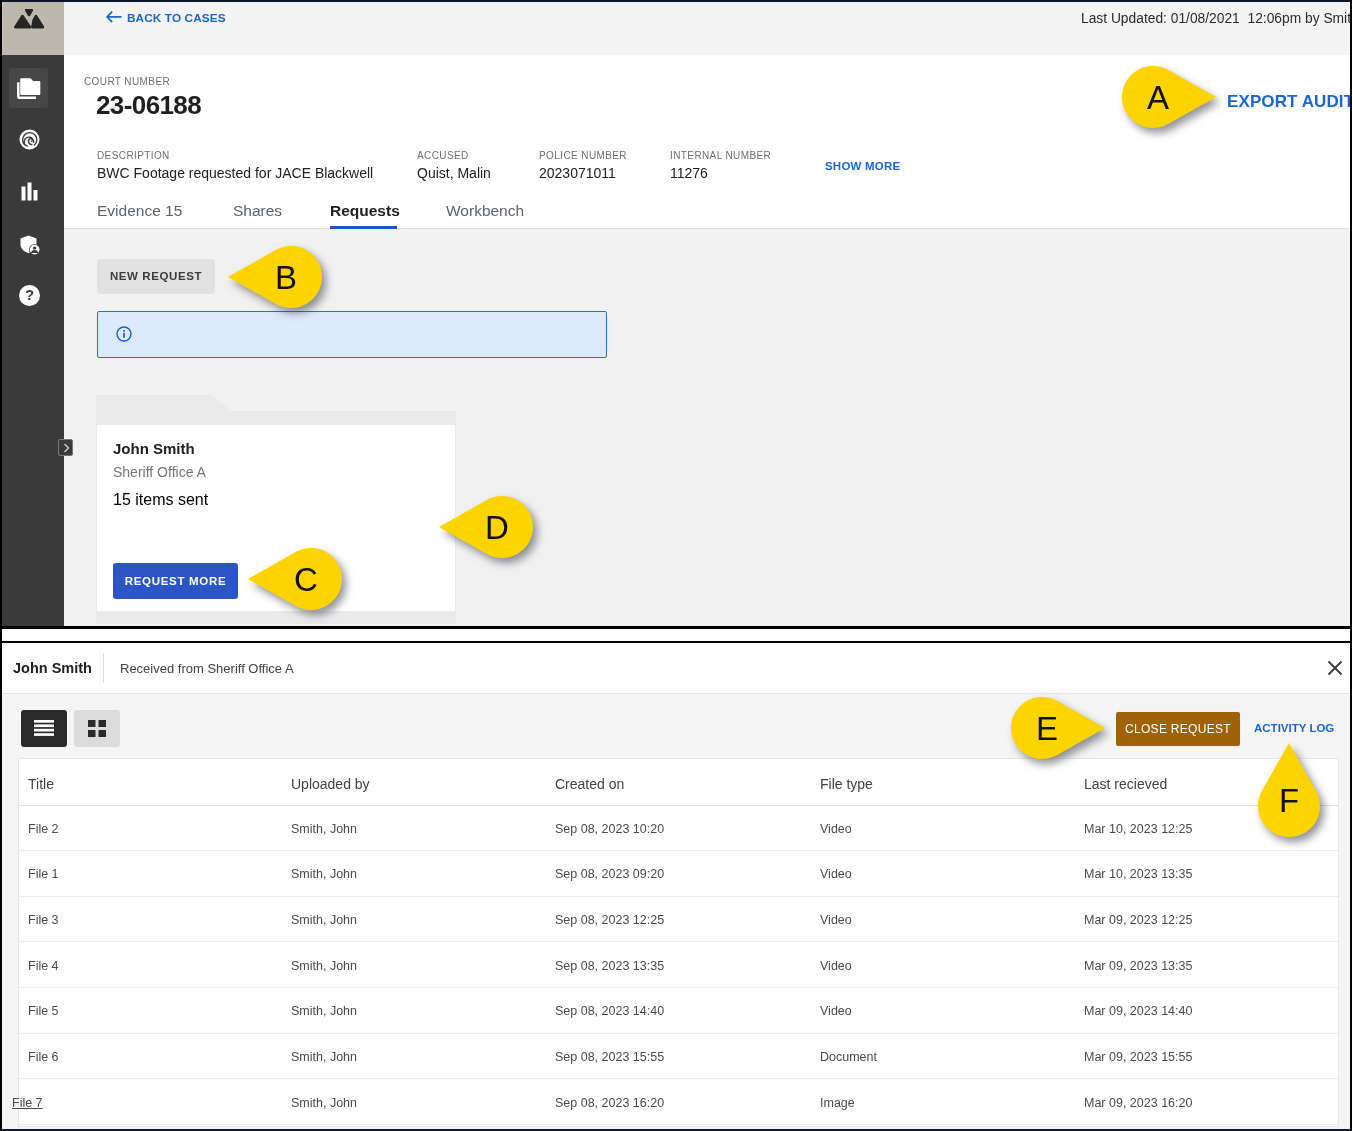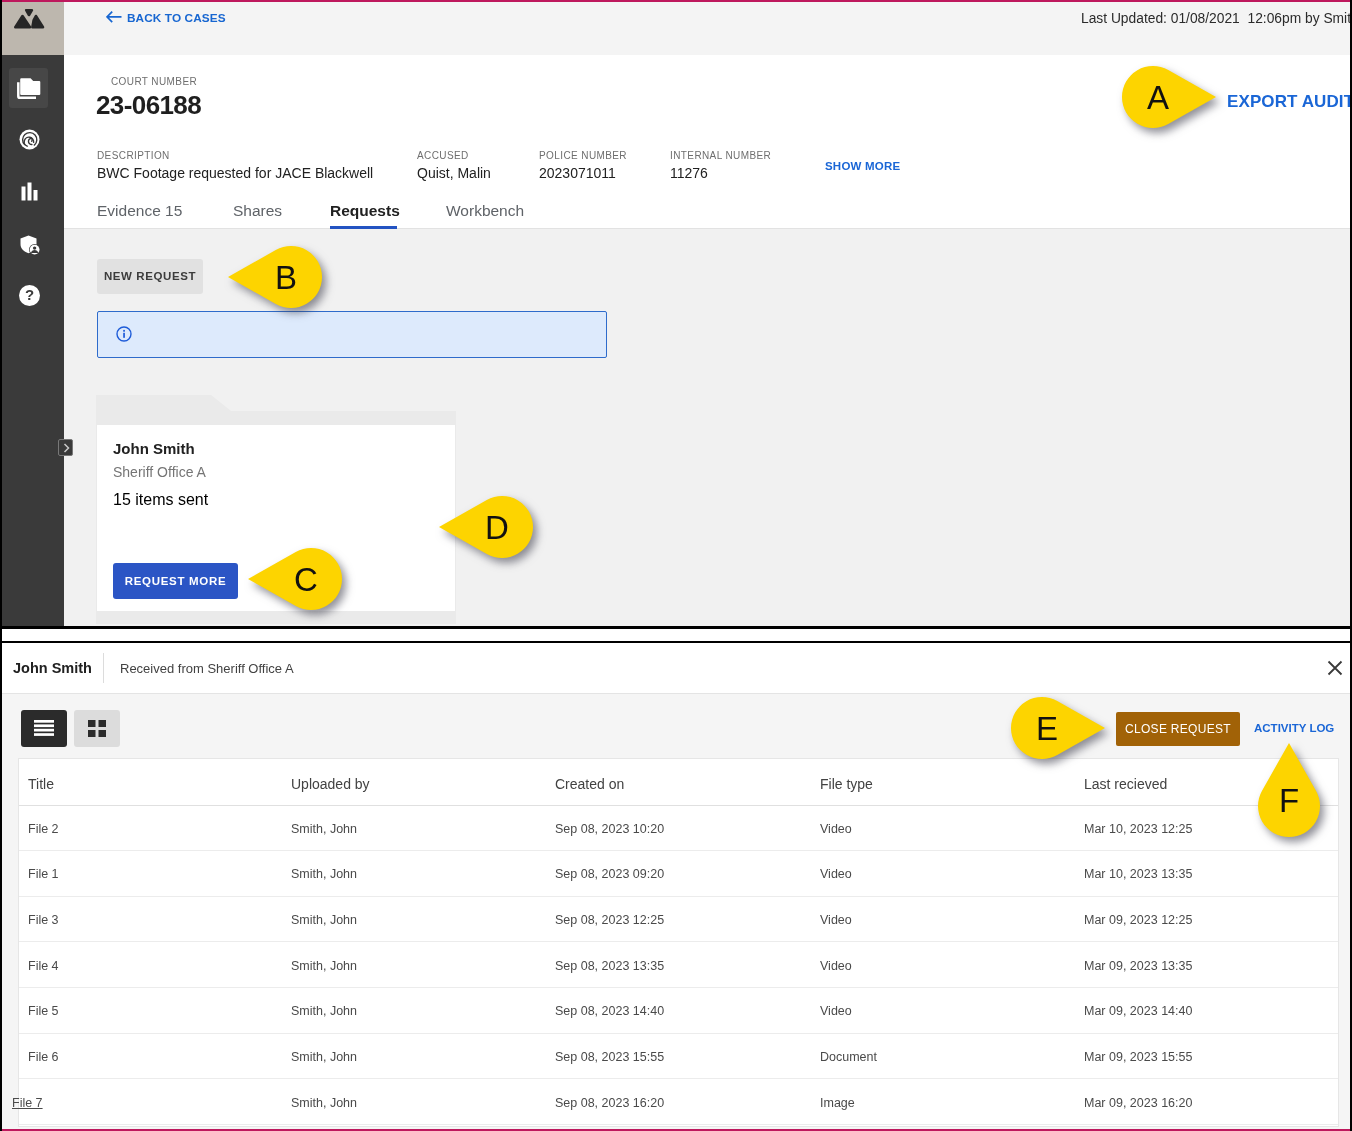--- a/index.html
+++ b/index.html
@@ -1,19 +1,19 @@
 <!DOCTYPE html>
 <html><head>
 <meta charset="utf-8">
 <style>
   html,body{margin:0;padding:0;}
   body{width:1352px;height:1131px;position:relative;background:#fff;
        font-family:"Liberation Sans",sans-serif;overflow:hidden;}
   .abs{position:absolute;box-sizing:border-box;}
-  .shot{position:absolute;box-sizing:border-box;border:2px solid #be185d;background:#fff;}
+  .shot{position:absolute;box-sizing:border-box;border:2px solid #0f172a;background:#fff;}
   #top-shot{left:0;top:0;width:1352px;height:628px;}
   #bot-shot{left:0;top:642px;width:1352px;height:489px;background:#f5f5f5;}
   .lbl{font-size:10px;color:#6e6e6e;letter-spacing:.4px;white-space:nowrap;}
   .val{font-size:14px;color:#212121;white-space:nowrap;}
   .bluelink{color:#1a66d6;font-weight:700;font-size:12px;letter-spacing:.5px;white-space:nowrap;}
   .tab{font-size:15.5px;color:#5f6368;white-space:nowrap;}
   .balloon{position:absolute;filter:drop-shadow(4px 5px 4px rgba(55,55,70,0.55));z-index:50;}
   .cell{position:absolute;white-space:nowrap;font-size:12.5px;color:#4a4a4a;}
   .hcell{position:absolute;white-space:nowrap;font-size:14px;color:#424242;}
 </style>
@@ -26,21 +26,21 @@
   <div class="abs" style="left:64px;top:2px;width:1286px;height:53px;background:#f4f4f4;"></div>
 
   <div class="abs bluelink" style="left:106px;top:11px;color:#1766d1;font-size:11.8px;letter-spacing:.1px;">
     <svg width="16" height="12" viewBox="0 0 16 12" style="vertical-align:-1px;margin-right:5px;">
           <path d="M6.2 0.6 L1 5.9 L6.2 11.2 M1.4 5.9 H15.5" stroke="#1766d1" stroke-width="1.7" fill="none"></path>
         </svg>BACK TO CASES</div>
 
   <div class="abs" style="left:1081px;top:11px;width:269px;height:18px;overflow:hidden;font-size:13.8px;color:#2b2b2b;white-space:nowrap;">Last Updated: 01/08/2021&nbsp; 12:06pm by Smith</div>
 
   <div class="abs" style="left:64px;top:55px;width:1286px;height:173px;background:#fff;"></div>
-  <div class="abs lbl" style="left:111px;top:76px;text-align:right;">COURT NUMBER</div>
+  <div class="abs lbl" style="left:84px;top:76px;text-align:right;">COURT NUMBER</div>
   <div class="abs" style="left:96px;top:90px;font-size:26px;font-weight:700;color:#1f1f1f;letter-spacing:-0.6px;">23-06188</div>
   <div class="abs bluelink" style="left:1227px;top:92px;font-size:17px;letter-spacing:.1px;">EXPORT AUDIT LOG</div>
 
   <div class="abs lbl" style="left:97px;top:150px;">DESCRIPTION</div>
   <div class="abs val" style="left:97px;top:165px;">BWC Footage requested for JACE Blackwell</div>
   <div class="abs lbl" style="left:417px;top:150px;">ACCUSED</div>
   <div class="abs val" style="left:417px;top:165px;">Quist, Malin</div>
   <div class="abs lbl" style="left:539px;top:150px;">POLICE NUMBER</div>
   <div class="abs val" style="left:539px;top:165px;">2023071011</div>
   <div class="abs lbl" style="left:670px;top:150px;">INTERNAL NUMBER</div>
@@ -49,21 +49,21 @@
 
   <div class="abs tab" style="left:97px;top:202px;">Evidence 15</div>
   <div class="abs tab" style="left:233px;top:202px;">Shares</div>
   <div class="abs tab" style="left:330px;top:202px;color:#212121;font-weight:700;">Requests</div>
   <div class="abs tab" style="left:446px;top:202px;">Workbench</div>
   <div class="abs" style="left:64px;top:228px;width:1286px;height:1px;background:#e2e2e2;"></div>
   <div class="abs" style="left:330px;top:226px;width:67px;height:4px;background:#2353c2;"></div>
 
   <div class="abs" style="left:64px;top:229px;width:1286px;height:397px;background:#f1f1f1;"></div>
 
-  <div class="abs" style="left:97px;top:259px;width:106px;height:35px;background:#e1e1e1;border-radius:3px;text-align:center;line-height:35px;font-size:11.5px;font-weight:700;letter-spacing:.6px;color:#3c3c3c;">NEW REQUEST</div>
+  <div class="abs" style="left:97px;top:259px;width:118px;height:35px;background:#e1e1e1;border-radius:3px;text-align:center;line-height:35px;font-size:11.5px;font-weight:700;letter-spacing:.6px;color:#3c3c3c;">NEW REQUEST</div>
 
   <div class="abs" style="left:97px;top:311px;width:510px;height:47px;background:#ddeafc;border:1px solid #2e6bcb;border-radius:2px;"></div>
   <svg class="abs" style="left:116px;top:326px;" width="16" height="16" viewBox="0 0 16 16">
         <circle cx="8" cy="8" r="7" fill="none" stroke="#1d5bd8" stroke-width="1.4"></circle>
         <rect x="7.2" y="6.8" width="1.7" height="5" fill="#1d5bd8"></rect>
         <rect x="7.2" y="3.9" width="1.7" height="1.8" fill="#1d5bd8"></rect>
       </svg>
 
   <div class="abs" style="left:96px;top:395px;width:360px;height:229px;background:#eaeaea;filter:drop-shadow(0 1px 2px rgba(0,0,0,0.18));clip-path:polygon(0 0, 115px 0, 135px 16px, 100% 16px, 100% 100%, 0 100%);"></div>
   <div class="abs" style="left:97px;top:425px;width:358px;height:186px;background:#fff;"></div>

